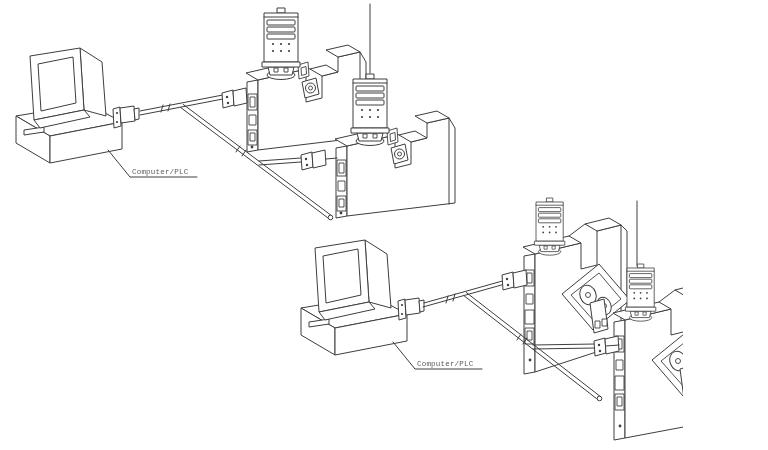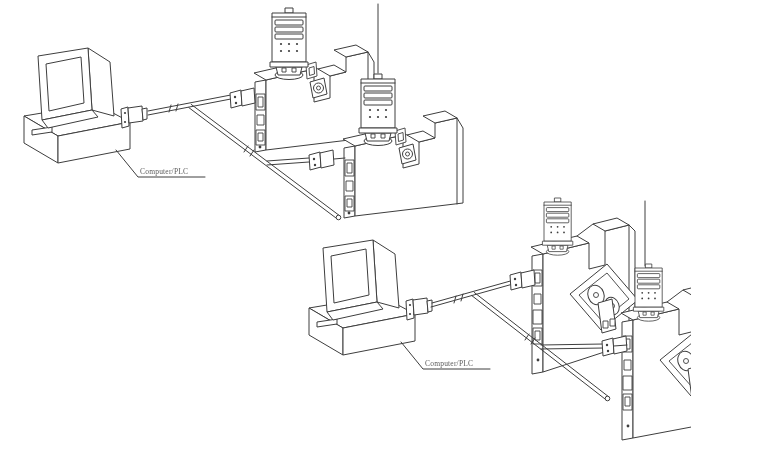--- a/index.html
+++ b/index.html
@@ -1,17 +1,17 @@
 <!DOCTYPE html>
 <html><head>
 <meta charset="utf-8">
 <style>
   html,body{margin:0;padding:0;background:#fff;}
   .stage{position:relative;width:683px;height:450px;background:#ffffff;overflow:hidden;
-         font-family:Liberation Serif, serif;padding-left:8px;}
+         font-family:Liberation Mono, monospace;}
   svg{display:block}
   .ln{stroke:#3e3e3e;stroke-width:1;fill:none;stroke-linejoin:round;stroke-linecap:round;}
   .fw{stroke:#3e3e3e;stroke-width:1;fill:#ffffff;stroke-linejoin:round;}
   .fd{stroke:#3e3e3e;stroke-width:.9;fill:#ffffff;stroke-linejoin:round;}
   .dot{fill:#3e3e3e;stroke:none;}
   .lbl{font-size:7.5px;fill:#5c5c5c;letter-spacing:.2px;}
 </style>
 </head>
 <body>
 

